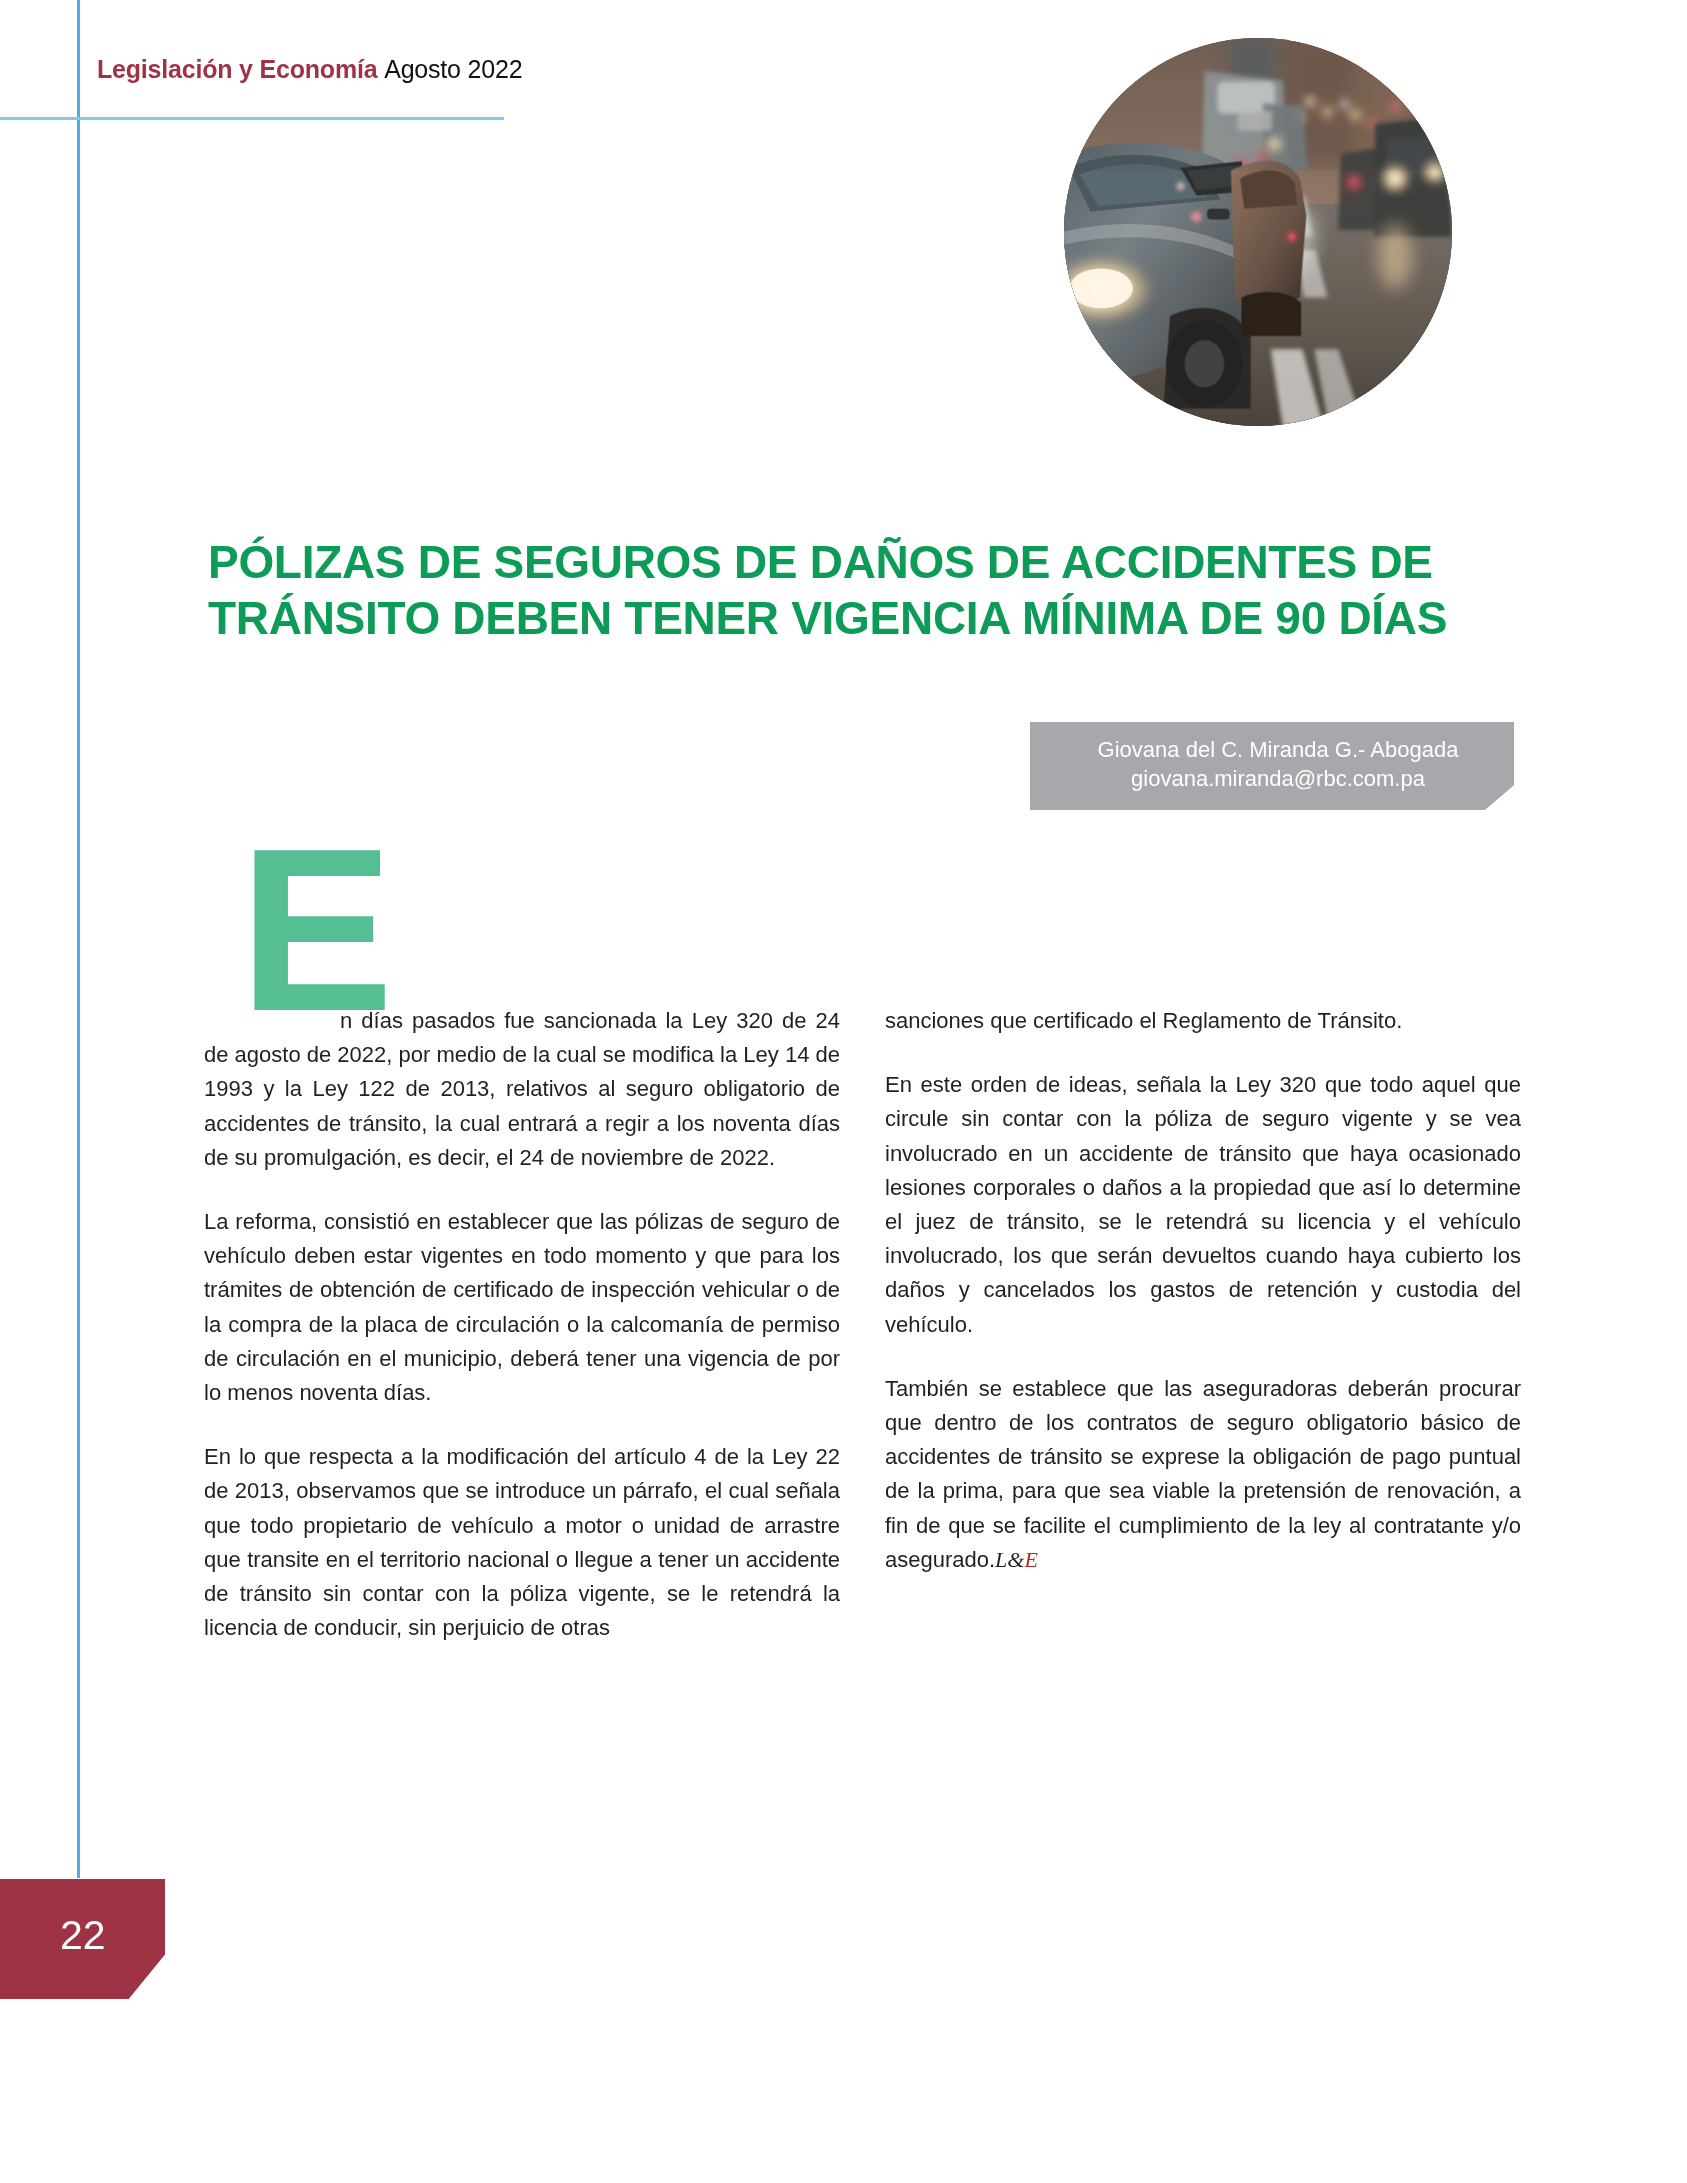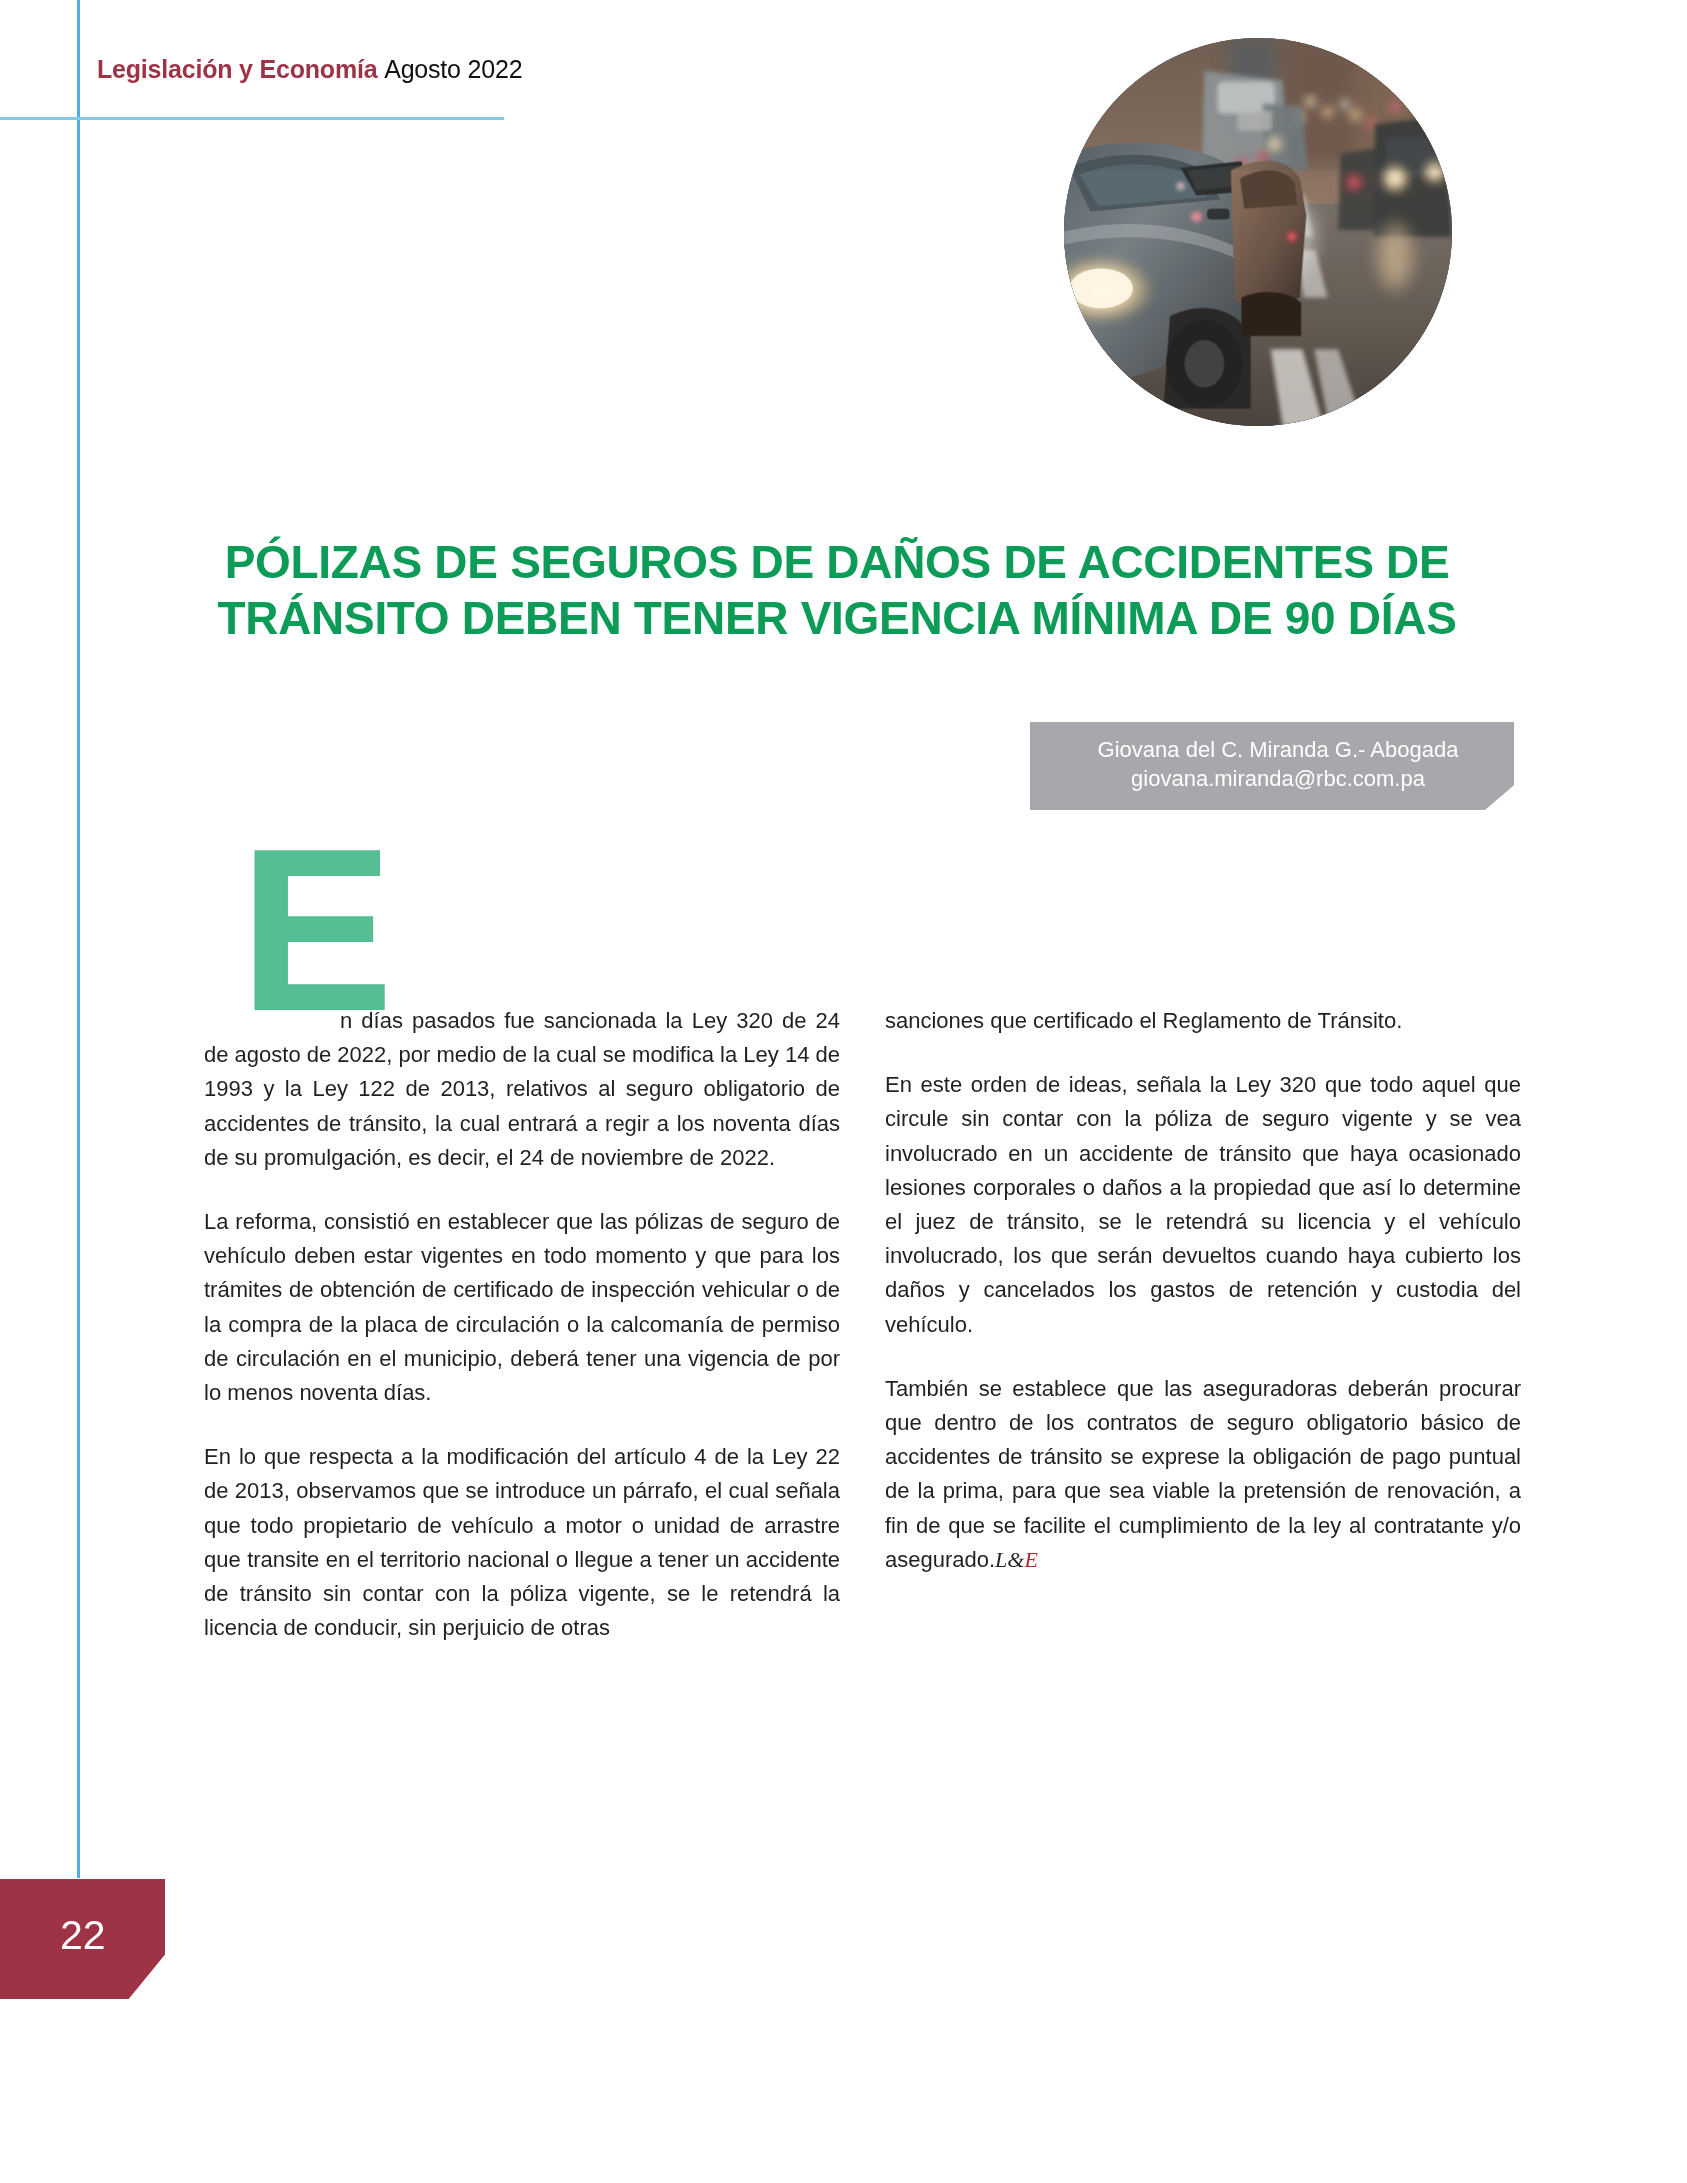--- a/index.html
+++ b/index.html
@@ -65,29 +65,28 @@
     height: 388px;
     border-radius: 50%;
     overflow: hidden;
     background: #2b2f36;
   }
   .photo-circle .ph-svg { display:block; width:100%; height:100%; }
 
   
   .headline {
     position: absolute;
-    left: 202px;
+    left: 208px;
     top: 503px;
     width: 1270px;
     color: #0D9B58;
     font-size: 46px;
     font-weight: bold;
     line-height: 1.22;
     letter-spacing: -0.3px;
-    text-align: center;
   }
 
   
   .byline {
     position: absolute;
     left: 1030px;
     top: 722px;
     width: 484px;
     height: 88px;
     background: #A6A8AB;

